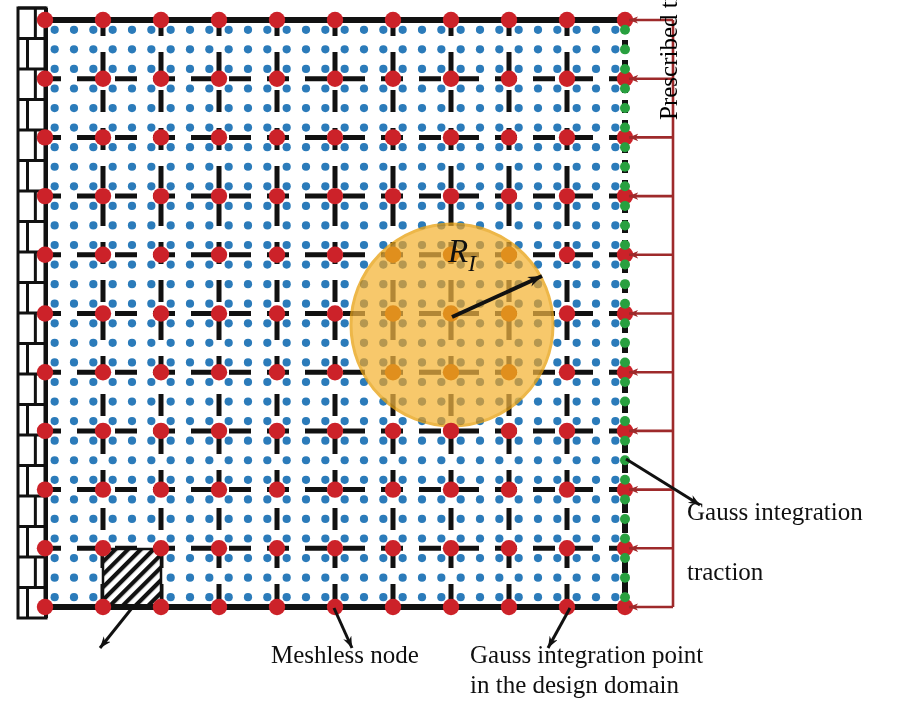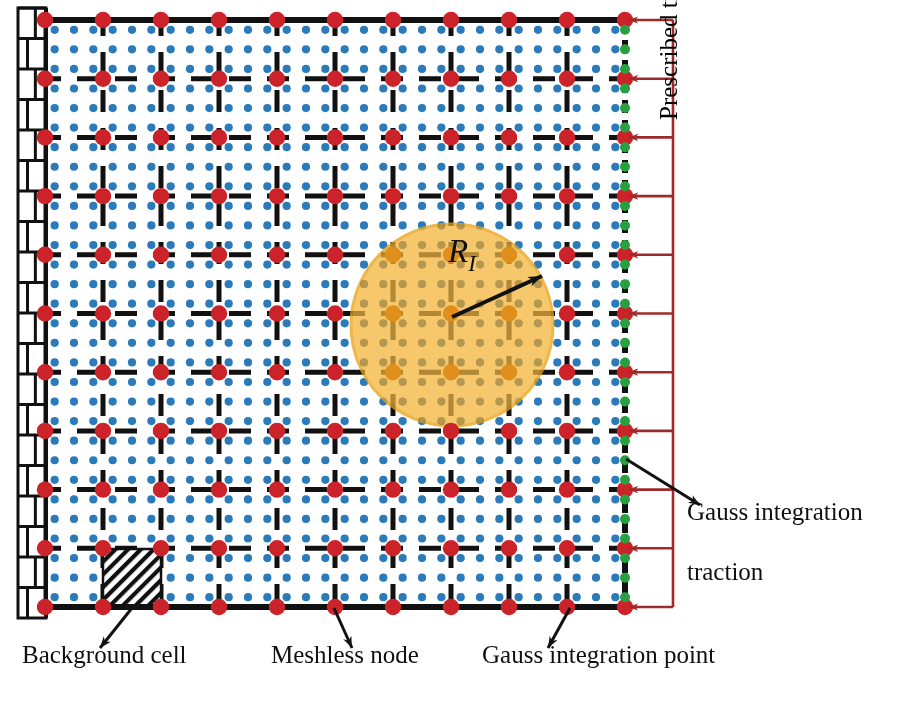--- a/index.html
+++ b/index.html
@@ -4,21 +4,21 @@
 <style>
   html,body{margin:0;padding:0;background:#ffffff;}
   body{width:907px;height:718px;overflow:hidden;
        font-family:"Liberation Serif","DejaVu Serif",serif;}
   #stage{position:relative;width:907px;height:718px;}
   svg{position:absolute;top:0;left:0;}
   .lbl{position:absolute;color:#101010;font-family:"Liberation Serif","DejaVu Serif",serif;
        font-size:25px;line-height:30px;white-space:pre;}
   #lbl-bgcell{left:22px;top:640px;}
   #lbl-node{left:271px;top:640px;text-align:center;}
-  #lbl-gauss-domain{left:470px;top:640px;margin-left:12px;}
+  #lbl-gauss-domain{left:470px;top:640px;}
   #lbl-gauss-bound{left:659px;top:497px;padding-left:28px;}
   #lbl-traction{position:absolute;left:655px;top:120px;width:330px;
       transform:rotate(-90deg);transform-origin:0 0;
       font-size:25px;white-space:pre;}
 </style>
 </head>
 <body>
 
 <div id="stage">
 
@@ -1298,23 +1298,22 @@
         <line x1="334" y1="608" x2="352" y2="648" stroke="#111111" stroke-width="3" marker-end="url(#mk-blk-s)"></line>
         <line x1="570" y1="608" x2="548" y2="648" stroke="#111111" stroke-width="3" marker-end="url(#mk-blk-s)"></line>
         <line x1="626" y1="459" x2="700" y2="505" stroke="#111111" stroke-width="3" marker-end="url(#mk-blk-s)"></line>
       </g>
     <g id="g-rad">
         <line x1="452" y1="317" x2="542" y2="276" stroke="#111111" stroke-width="4" marker-end="url(#mk-blk)"></line>
         <text x="462" y="262" fill="#101010" font-family="&quot;Liberation Serif&quot;,&quot;DejaVu Serif&quot;,serif" font-size="33" font-style="italic" text-anchor="middle">R<tspan dy="9" font-size="23">I</tspan></text>
       </g>
   </svg>
 
-  <div class="lbl" id="lbl-bgcell">Background cell</div>
 
   <div class="lbl" id="lbl-node">Meshless node</div>
 
-  <div class="lbl" id="lbl-gauss-domain"><span>Gauss integration point</span><br></div>
+  <div class="lbl" id="lbl-gauss-domain"><span>Gauss integration point</span><br><span>in the design domain</span></div>
 
   <div class="lbl" id="lbl-gauss-bound"><span>Gauss integration</span><br><br><span>traction</span></div>
 
   <div id="lbl-traction"><span>Prescribed traction on </span></div>
 
 </div>
 
 </body></html>

